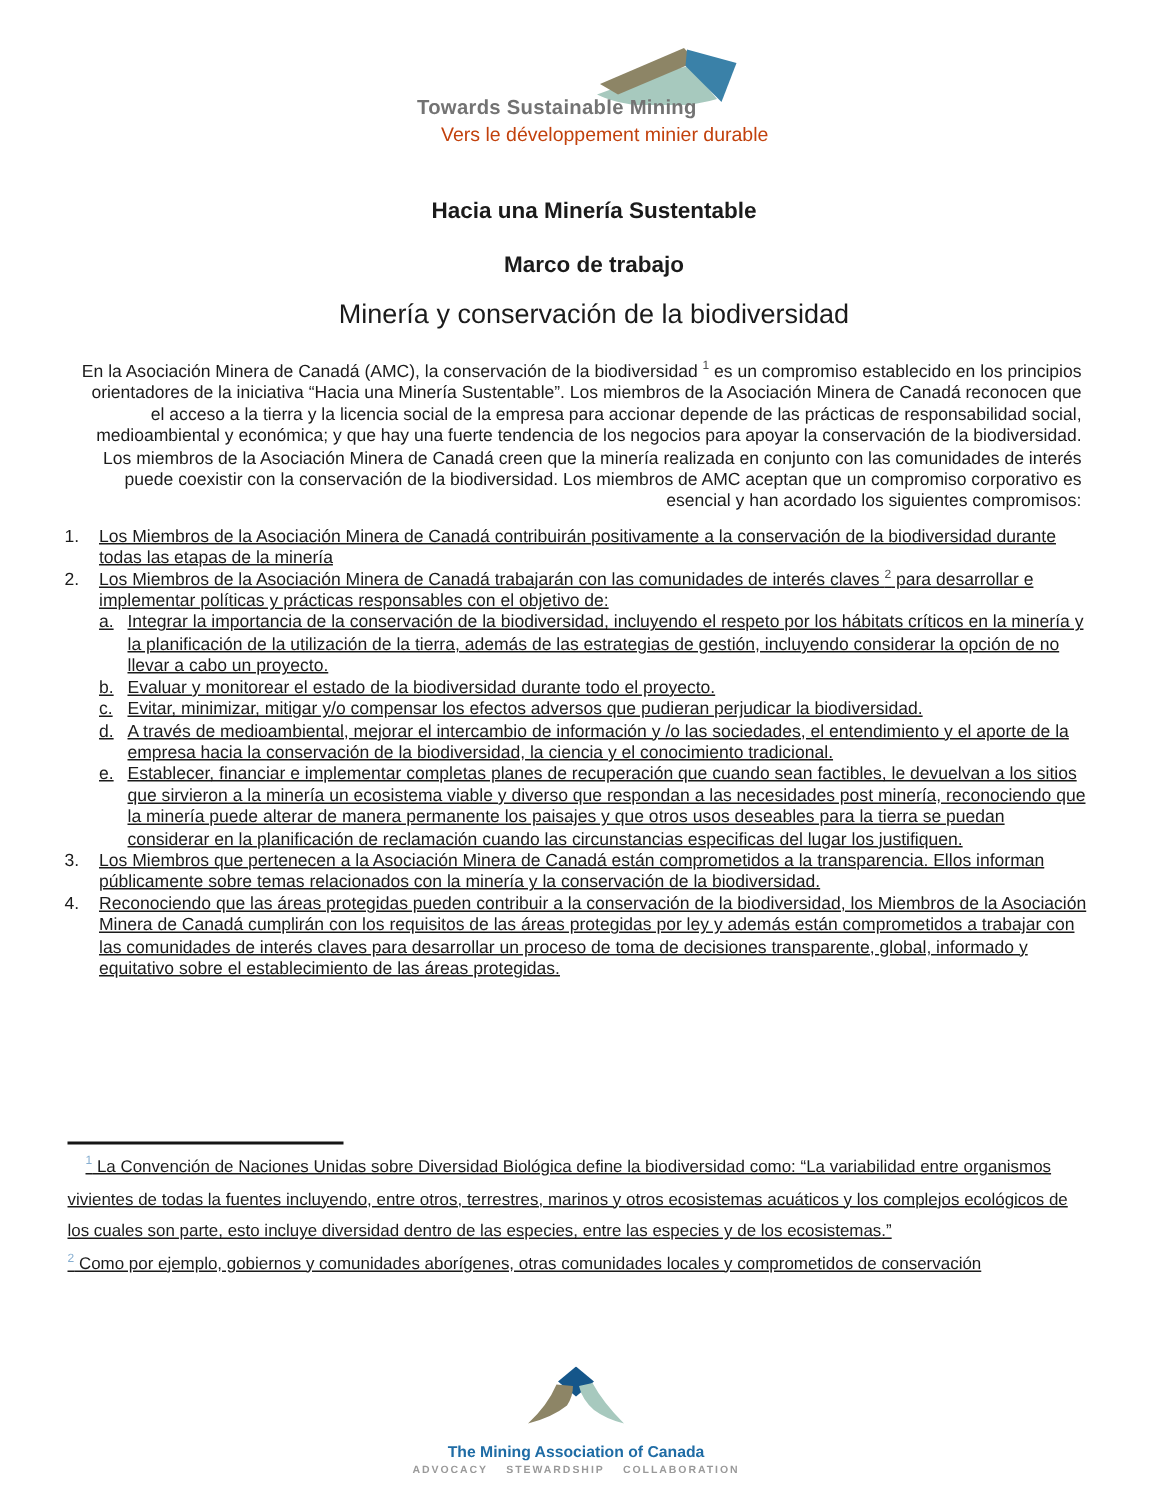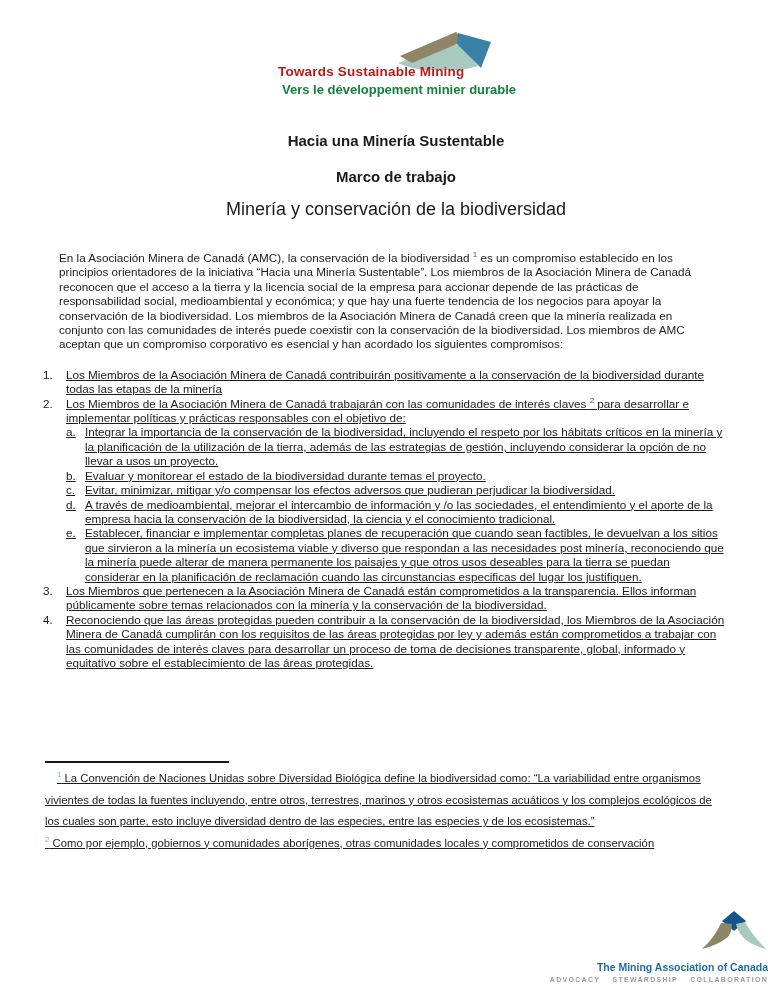--- a/index.html
+++ b/index.html
@@ -6,53 +6,53 @@
   .page {
     position:relative; width:768px; height:994px; background:#ffffff;
     font-family:"Liberation Sans", sans-serif; color:#1b1b1b; overflow:hidden;
     margin:0 auto;
   }
 
   
   .header { position:absolute; left:278px; top:30px; width:218px; height:68px; }
   .header .logo-svg { position:absolute; left:120px; top:0; }
   .h-title { position:absolute; left:0; top:34px; font-size:13.5px; font-weight:bold;
-             color:#b91c1c; letter-spacing:0.2px; white-space:nowrap; }
-  .h-sub   { position:absolute; left:4px; top:52px; font-size:13px; color:#15803d; white-space:nowrap;font-weight:bold; }
+             color:#737373; letter-spacing:0.2px; white-space:nowrap; }
+  .h-sub   { position:absolute; left:16px; top:52px; font-size:13px; color:#c2410c; white-space:nowrap; }
 
   
   .title { position:absolute; left:0; width:100%; text-align:center;padding-left:12px; }
   .t1 { top:132px; font-size:15px; font-weight:bold; }
   .t2 { top:168px; font-size:15px; font-weight:bold; }
   .t3 { top:199px; font-size:18px; font-weight:normal; }
 
   
   .body-text { position:absolute; left:43px; top:235px; width:684px;
                font-size:11.7px; line-height:14.4px; }
-  .intro { margin:16px; }
+  .intro { margin:6px;text-align:right; }
   sup.bsup { font-size:8px; vertical-align:super; line-height:0; color:#4a4a4a; }
 
   .olist { margin-top:9px; }
   .oitem { display:flex; }
   .omark { flex:0 0 23px; }
   .otext { flex:1;text-decoration:underline; }
   .sitem { display:flex; }
   .smark { flex:0 0 19px; }
   .stext { flex:1; }
 
   
   .footnotes { position:absolute; left:45px; top:761px; width:680px;
                font-size:11.3px; line-height:21.5px; }
   .fn-rule { width:184px; height:2px; background:#161616; margin:0 0 5px 0; }
   .fn { margin:0;text-decoration:underline; }
   .fn1 { text-indent:12px; }
   sup.fsup { font-size:8px; vertical-align:super; line-height:0; color:#86aed0; }
 
   
-  .footer { position:absolute; left:0; top:911px; width:100%; text-align:right; }
+  .footer { position:absolute; left:0; top:911px; width:100%; text-align:center; }
   .f-title { font-size:10.5px; font-weight:bold; color:#1f6ca5; margin-top:2px; }
   .f-tag   { font-size:7px; font-weight:bold; color:#9a9a9a; letter-spacing:1.3px;
              word-spacing:9px; margin-top:3px; }
 </style>
 </head>
 <body>
 
 <div class="page">
 
   <div class="header">
@@ -80,25 +80,25 @@
         <span class="otext">Los Miembros de la Asociación Minera de Canadá contribuirán positivamente a la conservación de la biodiversidad durante todas las etapas de la minería</span>
       </div>
 
       <div class="oitem">
         <span class="omark">2.</span>
         <div class="otext">
           <span>Los Miembros de la Asociación Minera de Canadá trabajarán con las comunidades de interés claves </span><sup class="bsup">2</sup><span> para desarrollar e implementar políticas y prácticas responsables con el objetivo de:</span>
           <div class="sublist">
             <div class="sitem">
               <span class="smark">a.</span>
-              <span class="stext">Integrar la importancia de la conservación de la biodiversidad, incluyendo el respeto por los hábitats críticos en la minería y la planificación de la utilización de la tierra, además de las estrategias de gestión, incluyendo considerar la opción de no llevar a usos un proyecto.</span>
+              <span class="stext">Integrar la importancia de la conservación de la biodiversidad, incluyendo el respeto por los hábitats críticos en la minería y la planificación de la utilización de la tierra, además de las estrategias de gestión, incluyendo considerar la opción de no llevar a cabo un proyecto.</span>
             </div>
             <div class="sitem">
               <span class="smark">b.</span>
-              <span class="stext">Evaluar y monitorear el estado de la biodiversidad durante temas el proyecto.</span>
+              <span class="stext">Evaluar y monitorear el estado de la biodiversidad durante todo el proyecto.</span>
             </div>
             <div class="sitem">
               <span class="smark">c.</span>
               <span class="stext">Evitar, minimizar, mitigar y/o compensar los efectos adversos que pudieran perjudicar la biodiversidad.</span>
             </div>
             <div class="sitem">
               <span class="smark">d.</span>
               <span class="stext">A través de medioambiental, mejorar el intercambio de información y /o las sociedades, el entendimiento y el aporte de la empresa hacia la conservación de la biodiversidad, la ciencia y el conocimiento tradicional.</span>
             </div>
             <div class="sitem">

